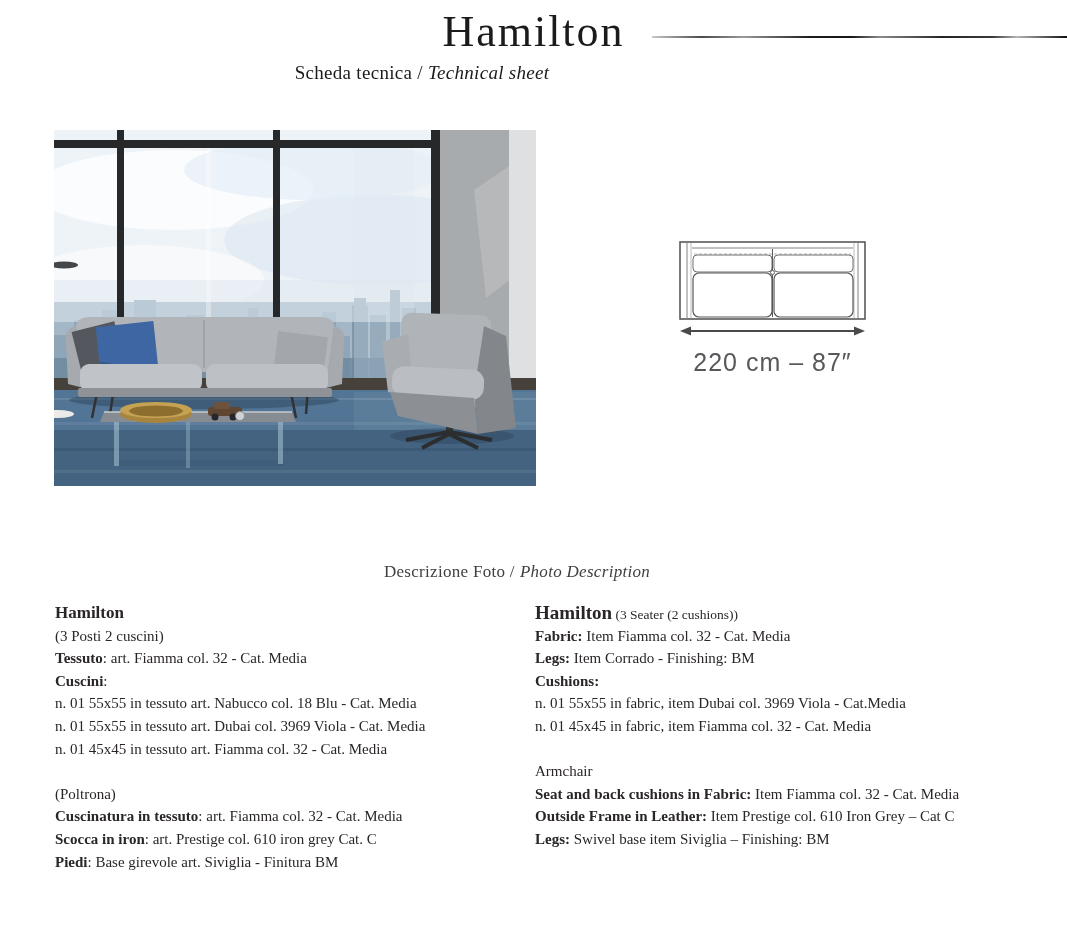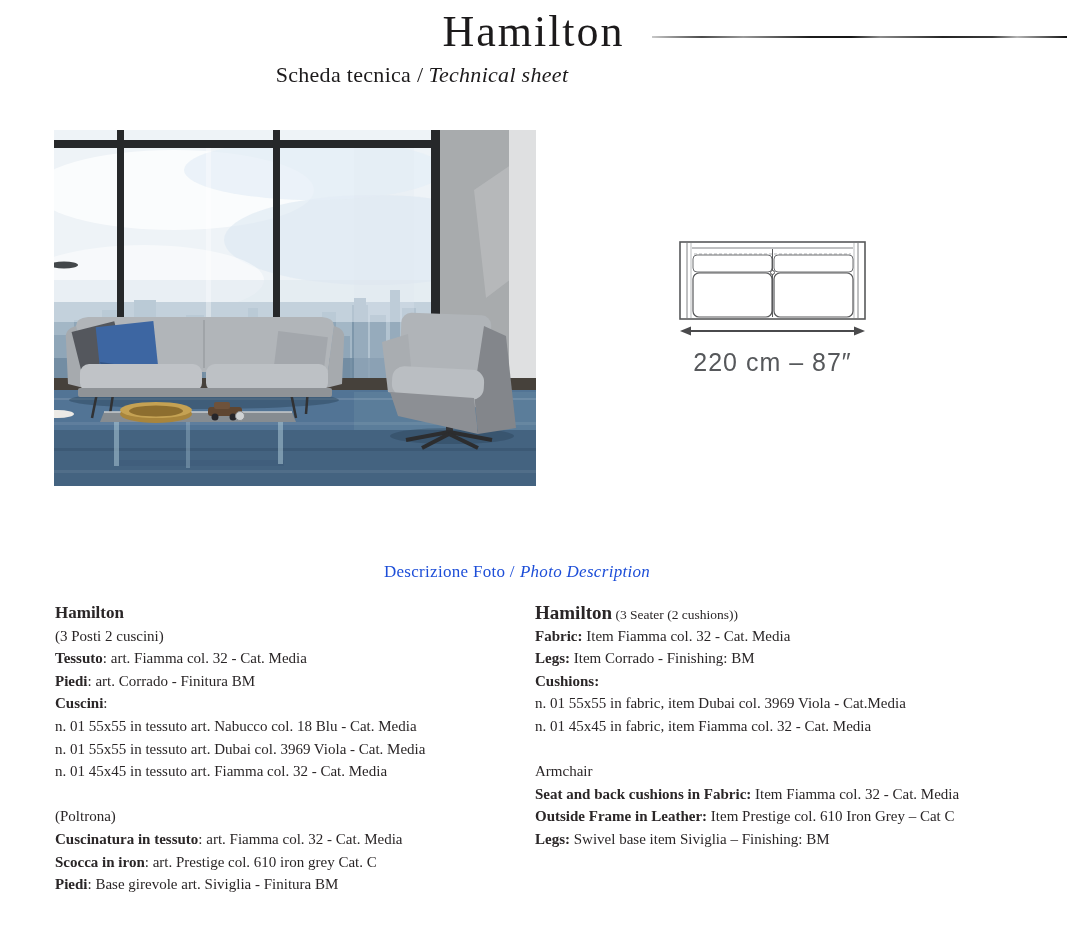--- a/index.html
+++ b/index.html
@@ -10,32 +10,32 @@
   .title{
     position:absolute;top:6px;left:0;width:1067px;text-align:center;
     font-size:44px;letter-spacing:2px;color:#1c1a1b;
   }
   .title-rule{
     position:absolute;top:36px;left:652px;width:415px;height:2px;
     background:linear-gradient(90deg,#c9c9c9 0%,#4a4a4a 12%,#9a9a9a 22%,#1d1d1d 38%,#161616 48%,#8c8c8c 55%,#242424 70%,#3a3a3a 82%,#b5b5b5 88%,#111 100%);
   }
   .subtitle{
     position:absolute;top:62px;left:0;width:844px;text-align:center;
-    font-size:22px;color:#1c1a1b;letter-spacing:.3px;
+    font-size:19px;color:#1c1a1b;letter-spacing:.3px;
   }
   .subtitle .it{font-style:italic;margin-left:5px;}
   .photo{position:absolute;left:54px;top:130px;width:482px;height:356px;}
   .diagram{position:absolute;left:655px;top:228px;width:235px;text-align:center;}
   .dim-label{
     margin-top:4px;font-family:Liberation Sans, sans-serif;font-size:25px;
     color:#56585b;letter-spacing:1px;
   }
   .section-heading{
     position:absolute;top:562px;left:517px;transform:translateX(-50%);
-    white-space:nowrap;font-size:17px;color:#1d4ed8;letter-spacing:.3px;text-align:right;
+    white-space:nowrap;font-size:17px;color:#404040;letter-spacing:.3px;text-align:right;
   }
   .section-heading .it{font-style:italic;margin-left:5px;}
   .col{position:absolute;top:602px;font-size:15px;line-height:22.6px;color:#2a2627;}
   .col-left{left:55px;width:470px;}
   .col-right{left:535px;width:525px;}
   .spec-line{white-space:nowrap;height:22.6px;}
   .spec-line span.b{font-weight:bold;}
   .col-left .spec-line span.h{font-size:17px;font-weight:bold;}
   .col-right .spec-line span.h{font-size:19px;font-weight:bold;}
   .col-right .spec-line span.small{font-size:13.5px;}
@@ -211,21 +211,20 @@
 </div>
 
 <div class="section-heading">
   <span>Descrizione Foto /</span><span class="it">Photo Description</span>
 </div>
 
 <div class="col col-left">
     <div class="spec-line"><span class="h">Hamilton</span></div>
     <div class="spec-line"><span>(3 Posti 2 cuscini)</span></div>
     <div class="spec-line"><span class="b">Tessuto</span><span>: art. Fiamma col. 32 - Cat. Media</span></div>
-    <div class="spec-line"><span class="b">Piedi</span><span>: art. Corrado - Finitura BM</span></div>
     <div class="spec-line"><span class="b">Cuscini</span><span>:</span></div>
     <div class="spec-line"><span>n. 01 55x55 in tessuto art. Nabucco col. 18 Blu - Cat. Media</span></div>
     <div class="spec-line"><span>n. 01 55x55 in tessuto art. Dubai col. 3969 Viola - Cat. Media</span></div>
     <div class="spec-line"><span>n. 01 45x45 in tessuto art. Fiamma col. 32 - Cat. Media</span></div>
     <div class="spec-line gap"></div>
     <div class="spec-line"><span>(Poltrona)</span></div>
     <div class="spec-line"><span class="b">Cuscinatura in tessuto</span><span>: art. Fiamma col. 32 - Cat. Media</span></div>
     <div class="spec-line"><span class="b">Scocca in iron</span><span>: art. Prestige col. 610 iron grey Cat. C</span></div>
     <div class="spec-line"><span class="b">Piedi</span><span>: Base girevole art. Siviglia - Finitura BM</span></div>
   </div>

